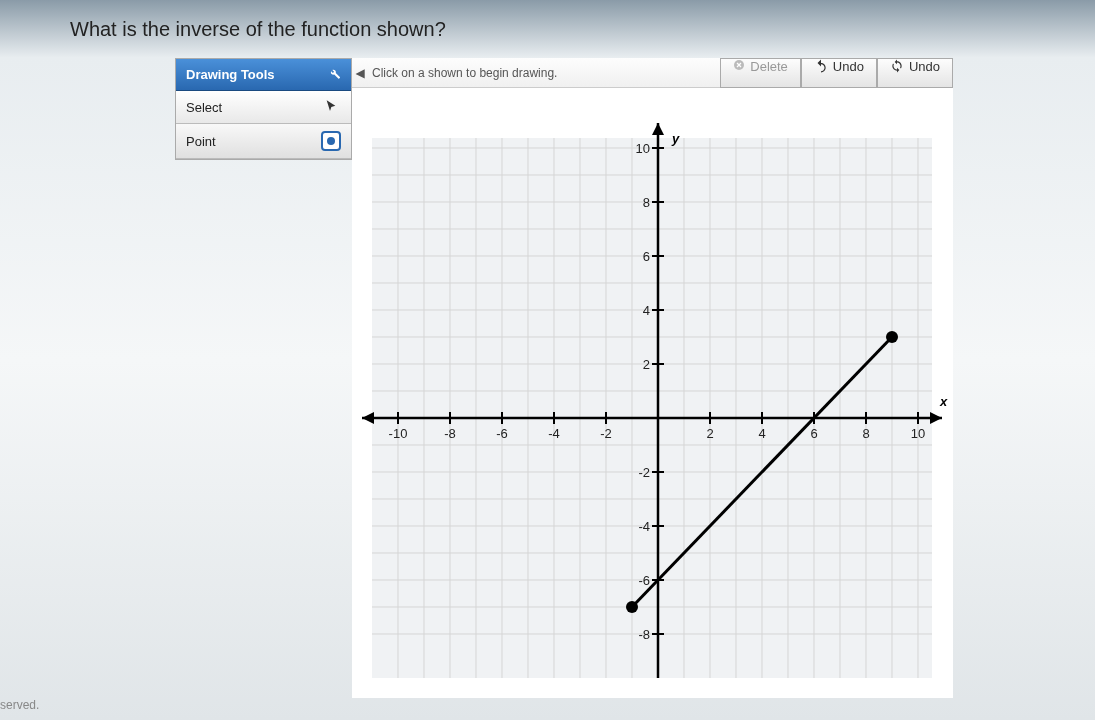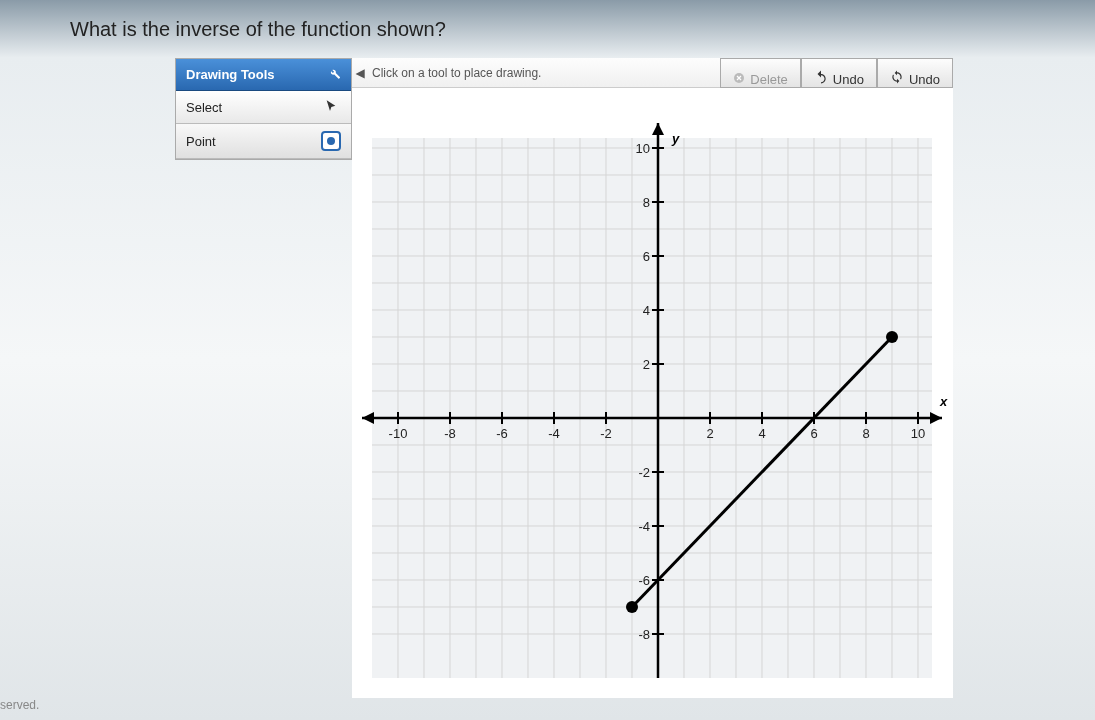--- a/index.html
+++ b/index.html
@@ -128,21 +128,21 @@
       height: 30px;
       display: flex;
     }
     .tbtn {
       border: 1px solid #aaa;
       background: linear-gradient(to bottom, #fdfdfd, #e4e4e4);
       padding: 0 12px;
       font-size: 13px;
       color: #333;
       display: flex;
-      align-items: flex-end;
+      align-items: flex-start;
       gap: 5px;
       cursor: pointer;
     }
     .tbtn.disabled { color: #999; }
     .tbtn .ticon { font-size: 13px; }
     .graph-container {
       position: absolute;
       left: 0;
       top: 30px;
       width: 601px;
@@ -182,21 +182,21 @@
     </div>
     <div class="tool selected">
       <span>Point</span>
       <span class="point-radio"></span>
     </div>
   </div>
 
   <div class="canvas-area">
     <div class="toolbar">
       <span class="collapse-arrow">◀</span>
-      <span class="toolbar-hint">Click on a tool to place drawing.</span>
+      <span class="toolbar-hint">Click on a shown to begin drawing.</span>
       <div class="toolbar-buttons">
         <div class="tbtn disabled">
           <span class="ticon">
             <svg width="12" height="12" viewBox="0 0 24 24">
                 <circle cx="12" cy="12" r="10" fill="#bbb"></circle>
                 <path d="M8 8l8 8M16 8l-8 8" stroke="#fff" stroke-width="2.5"></path>
               </svg>
           </span>
           <span>Delete</span>
         </div>

